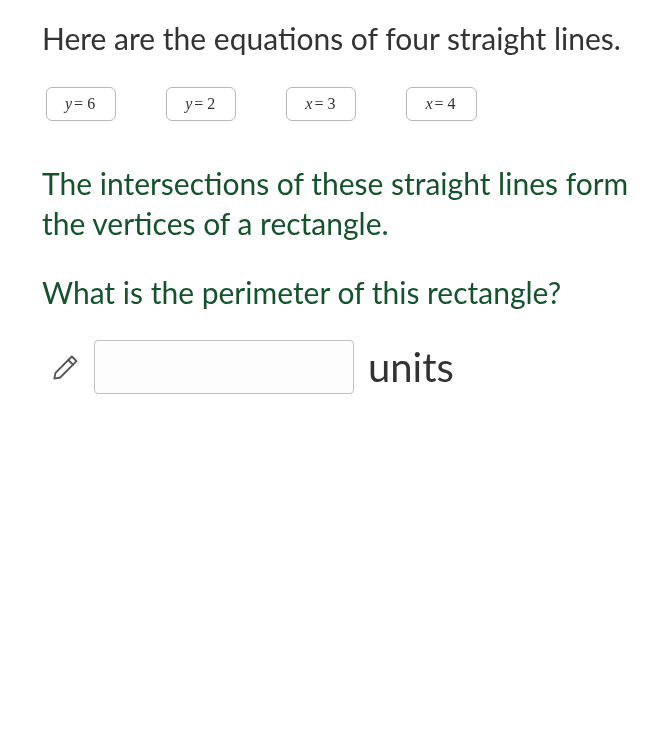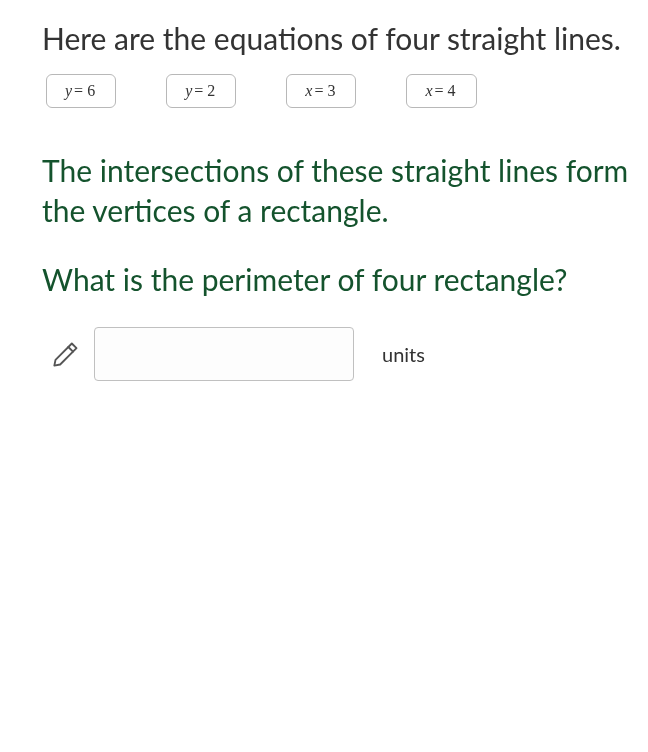--- a/index.html
+++ b/index.html
@@ -12,21 +12,21 @@
       background: #ffffff;
       width: 648px;
       height: 752px;
       padding: 18px 8px 18px 42px;
       color: #333333;
     }
     .intro {
       font-size: 30px;
       line-height: 1.35;
       color: #333333;
-      margin-bottom: 15px;
+      margin-bottom: 28px;
     }
     .chips-row {
       display: flex;
       gap: 50px;
       margin-bottom: 42px;
       margin-left: 4px;
     }
     .chip {
       border: 1px solid #b8b8b8;
       border-radius: 6px;
@@ -73,23 +73,23 @@
       width: 260px;
       height: 54px;
       border: 1px solid #c0c0c0;
       border-radius: 4px;
       font-size: 24px;
       padding: 0 12px;
       background: #fdfdfd;
       color: #333333;
     }
     .units {
-      font-size: 20px;
+      font-size: 40px;
       color: #333333;
-      margin-left: 14px;
+      margin-left: 0;
     }
   </style>
 </head>
 <body>
 
 <p class="intro">Here are the equations of four straight lines.</p>
 
 <div class="chips-row">
   <div class="chip">
     <span class="var">y</span>
@@ -109,21 +109,21 @@
   <div class="chip">
     <span class="var">x</span>
     <span class="eq">=</span>
     <span class="num">4</span>
   </div>
 </div>
 
 <p class="para">The intersections of these straight lines form the vertices of a rectangle.</p>
 
 <p class="para">
-  <span>What is the </span><span class="bold">perimeter</span><span> of four rectangle?</span>
+  <span>What is the </span><span class="bold">perimeter</span><span> of this rectangle?</span>
 </p>
 
 <div class="answer-row">
   <svg class="pencil-icon" viewBox="0 0 24 24" fill="none" stroke="#555555" stroke-width="1.6" stroke-linecap="round" stroke-linejoin="round">
     <path d="M17 3l4 4L7 21l-5 1 1-5L17 3z"></path>
     <path d="M14 6l4 4"></path>
   </svg>
   <input type="text" class="answer-input" value="" style="">
   <span class="units">units</span>
 </div>

